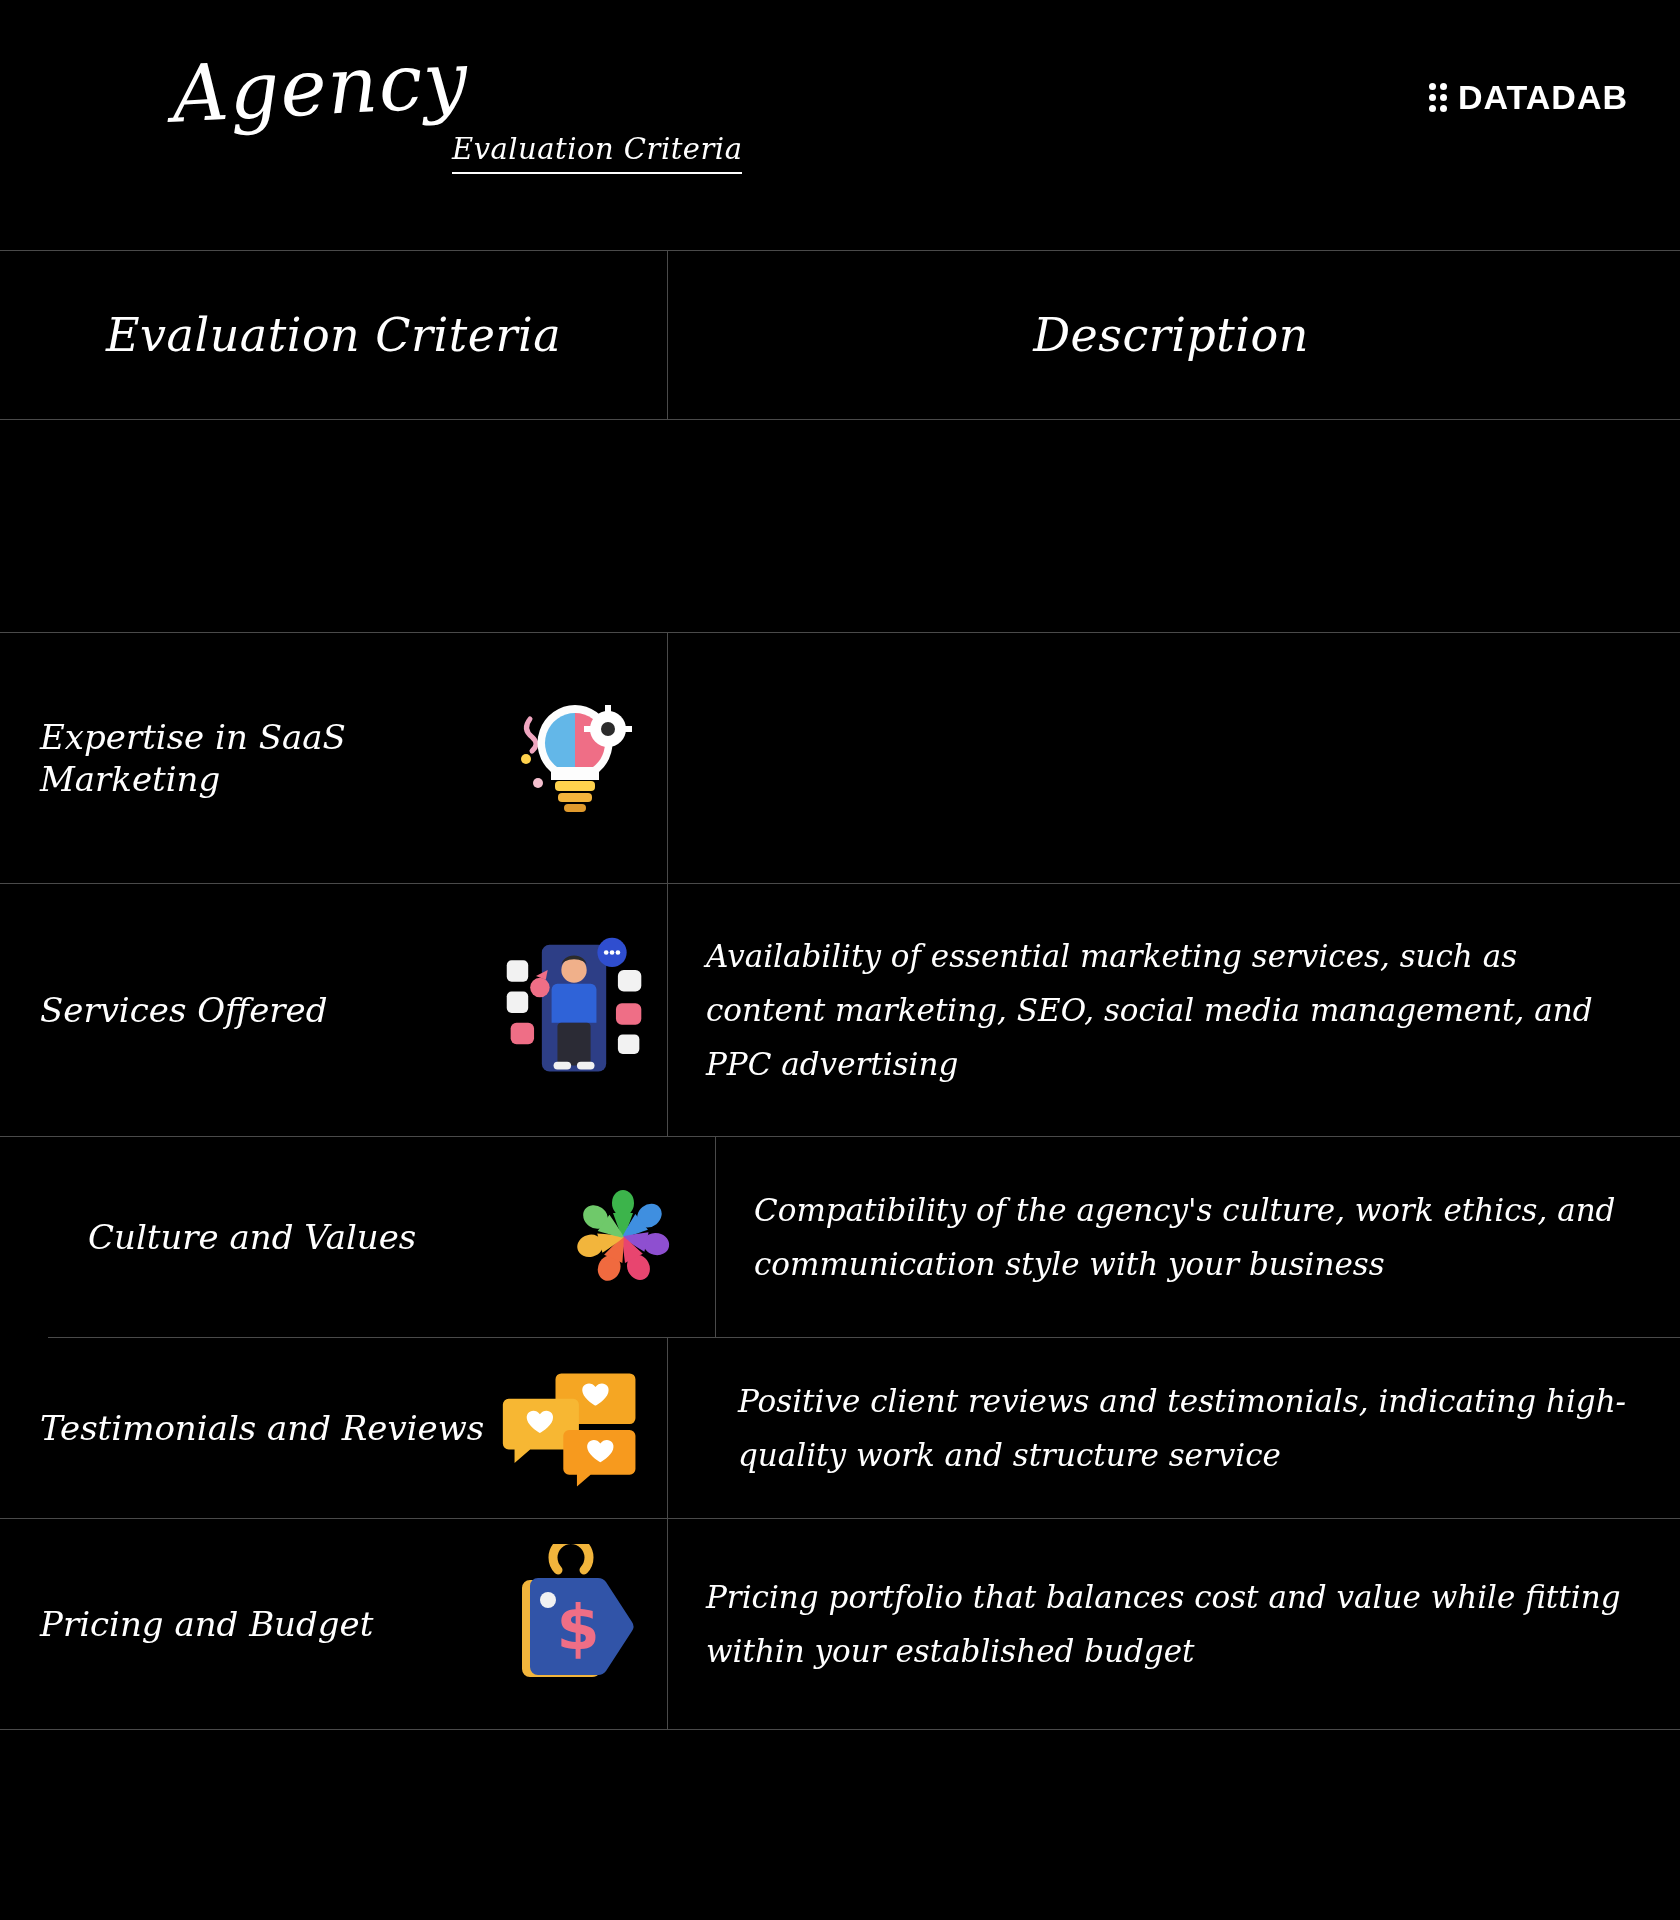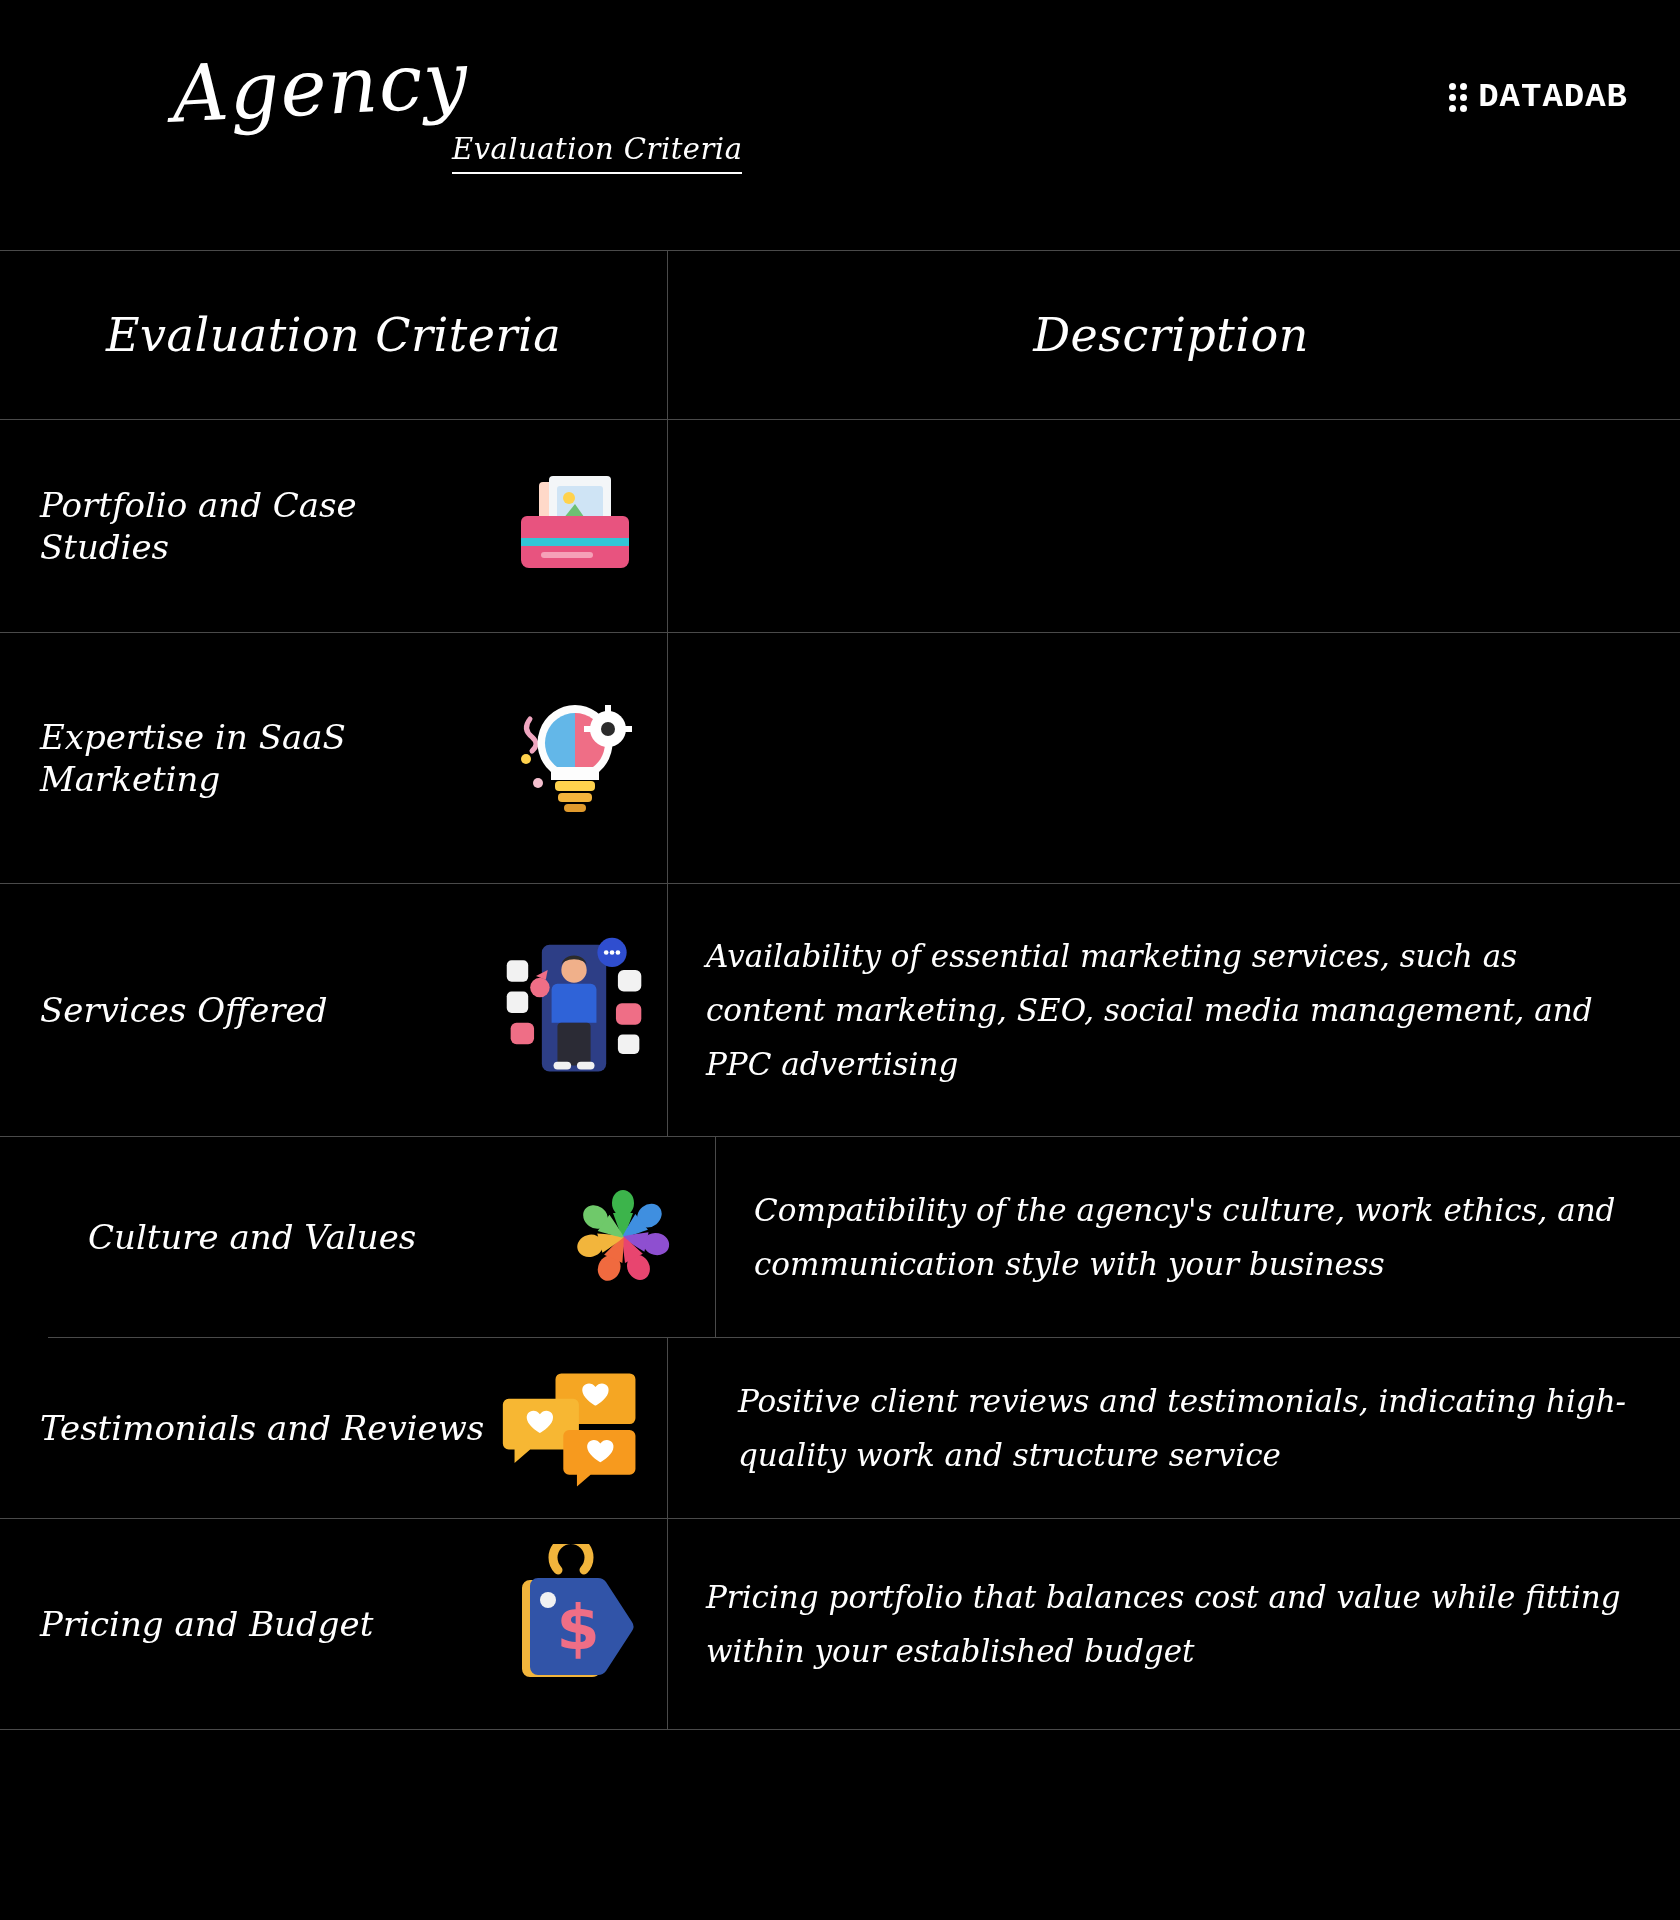--- a/index.html
+++ b/index.html
@@ -60,21 +60,21 @@
     gap: 4px;
   }
   .logo-dots i {
     width: 7px;
     height: 7px;
     background: #ffffff;
     border-radius: 50%;
     display: block;
   }
   .logo-text {
-    font-family: Liberation Mono, monospace;
+    font-family: Liberation Sans, sans-serif;
     font-weight: bold;
     font-size: 34px;
     letter-spacing: 1px;
     color: #ffffff;
   }
 
   
   .table {
     position: relative;
     width: 1680px;
@@ -179,35 +179,20 @@
   <div class="row header-row">
     <div class="col-left">
       <span class="head-text">Evaluation Criteria</span>
     </div>
     <div class="col-right">
       <span class="head-text">Description</span>
     </div>
   </div>
 
   <div class="row r1">
-    <div class="col-left">
-      <span class="criteria-label">Portfolio and Case Studies</span>
-      <span class="icon-box">
-        <svg class="icon-svg" width="140" height="140" viewBox="0 0 140 140">
-          <rect x="34" y="26" width="62" height="62" rx="4" fill="#ffd9c9"></rect>
-          <rect x="44" y="20" width="62" height="66" rx="4" fill="#f3f6f8"></rect>
-          <rect x="52" y="30" width="46" height="40" rx="3" fill="#cfe4f5"></rect>
-          <circle cx="64" cy="42" r="6" fill="#ffd24d"></circle>
-          <path d="M54 68 L70 48 L84 68 Z" fill="#6fbf73"></path>
-          <path d="M22 60 h96 a6 6 0 0 1 6 6 v38 a8 8 0 0 1 -8 8 H24 a8 8 0 0 1 -8 -8 V66 a6 6 0 0 1 6 -6 z" fill="#e8537f"></path>
-          <rect x="16" y="82" width="108" height="8" fill="#33c6d6"></rect>
-          <rect x="36" y="96" width="52" height="6" rx="3" fill="#f6a0b8"></rect>
-        </svg>
-      </span>
-    </div>
   </div>
 
   <div class="row r2">
     <div class="col-left">
       <span class="criteria-label">Expertise in SaaS Marketing</span>
       <span class="icon-box">
         <svg class="icon-svg" width="150" height="150" viewBox="0 0 150 150">
           <path d="M30 36 q-8 10 2 18 q8 7 0 14" stroke="#f0a6c0" stroke-width="5" fill="none" stroke-linecap="round"></path>
           <circle cx="26" cy="76" r="5" fill="#ffd24d"></circle>
           <circle cx="112" cy="36" r="4" fill="#7ed1e6"></circle>

